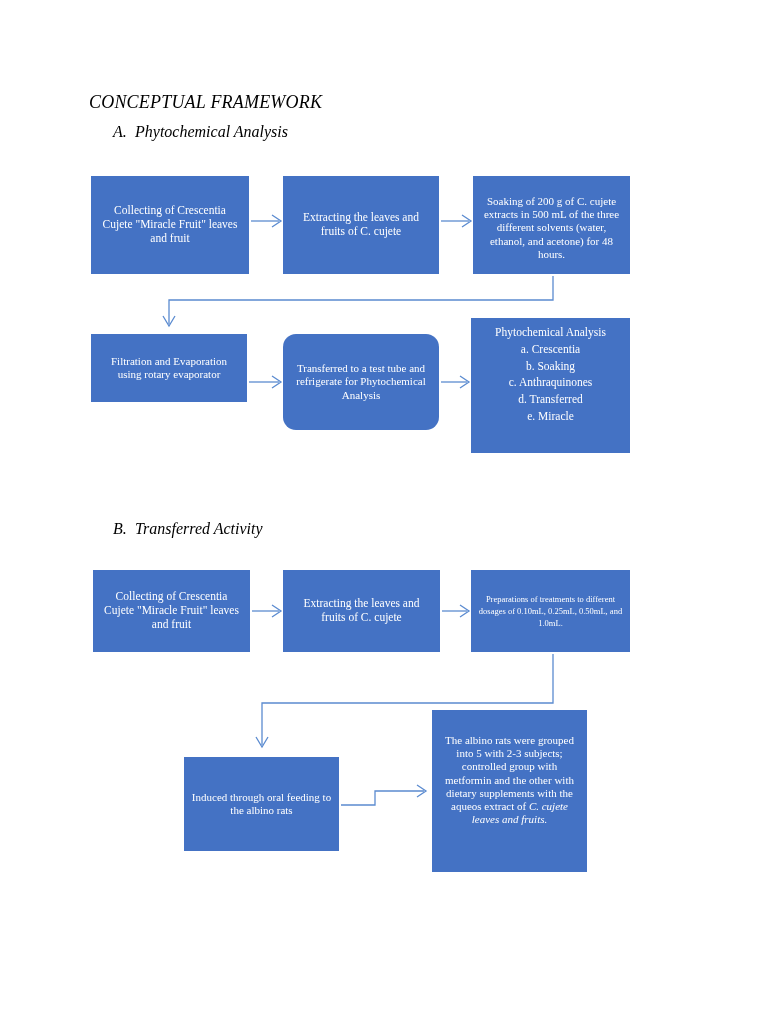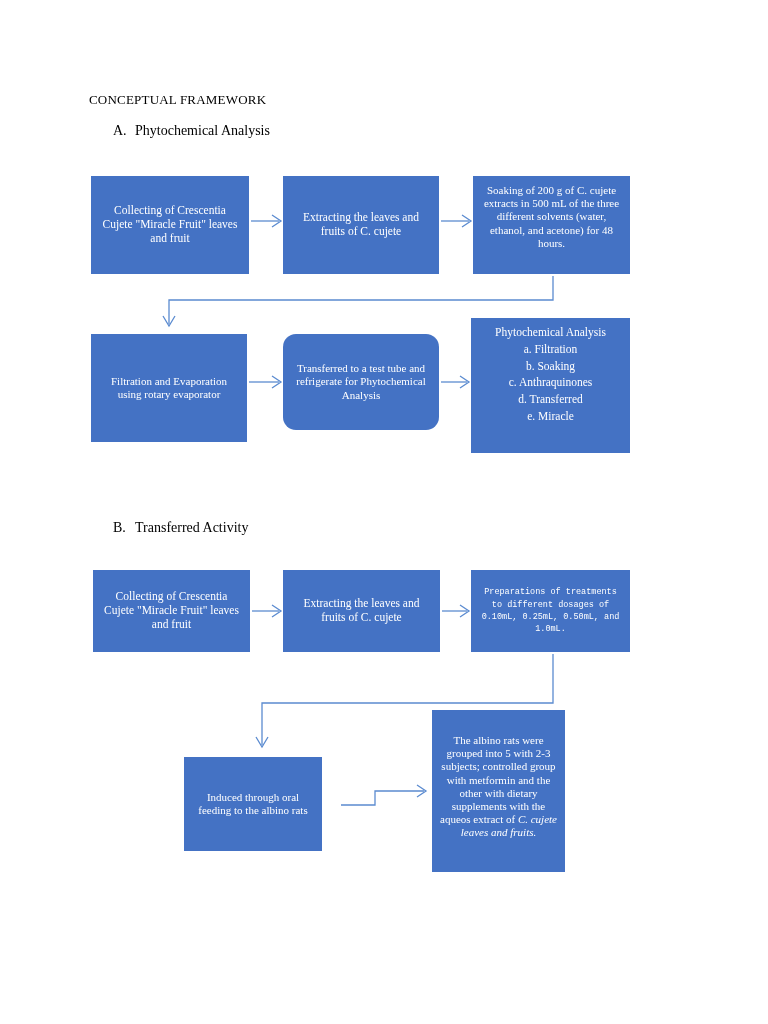--- a/index.html
+++ b/index.html
@@ -21,63 +21,65 @@
     left: 0; top: 0;
     width: 768px;
     height: 1024px;
   }
   .abs { position: absolute; }
 
   
   .doc-title {
     left: 89px;
     top: 92px;
-    font-size: 13px;
+    font-size: 18px;
     letter-spacing: 0.2px;
     white-space: nowrap;
+    font-style: italic;
   }
   .section-label {
-    font-size: 14px;
+    font-size: 16px;
     white-space: nowrap;
+    font-style: italic;
   }
   .section-label .ltr { display: inline-block; width: 22px; }
 
   
   .box {
     box-sizing: border-box;
     background: #4472C4;
     color: #ffffff;
     display: flex;
     flex-direction: column;
     justify-content: center;
     align-items: center;
     text-align: center;
     line-height: 1.2;
     padding: 4px 7px;
   }
   .box.serif { font-family: "Liberation Serif", "DejaVu Serif", serif; }
-  .box.sans  { font-family: Liberation Mono, monospace; justify-content: center; }
+  .box.sans  { font-family: Liberation Serif, serif; justify-content: center; }
   .box p { margin: 0; }
   .box .it { font-style: italic; }
 
   .box-a1 { left: 91px;  top: 176px; width: 158px; height: 98px;  font-size: 11.5px; }
   .box-a2 { left: 283px; top: 176px; width: 156px; height: 98px;  font-size: 11.5px; }
-  .box-a3 { left: 473px; top: 176px; width: 157px; height: 98px;  font-size: 11px;   justify-content: flex-start; padding-top: 8px; text-align: center; }
-
-  .box-a4 { left: 91px;  top: 334px; width: 156px; height: 108px;  font-size: 11px; }
+  .box-a3 { left: 473px; top: 176px; width: 157px; height: 98px;  font-size: 11px;   justify-content: flex-start; padding-top: 19px; text-align: center; }
+
+  .box-a4 { left: 91px;  top: 334px; width: 156px; height: 68px;  font-size: 11px; }
   .box-a5 { left: 283px; top: 334px; width: 156px; height: 96px;  font-size: 11px; border-radius: 13px; }
   .box-a6 { left: 471px; top: 318px; width: 159px; height: 135px; font-size: 11.5px; justify-content: flex-start; padding-top: 8px; }
   .box-a6 p { margin-bottom: 3px; }
 
   .box-b1 { left: 93px;  top: 570px; width: 157px; height: 82px; font-size: 11.5px; }
   .box-b2 { left: 283px; top: 570px; width: 157px; height: 82px; font-size: 11.5px; }
   .box-b3 { left: 471px; top: 570px; width: 159px; height: 82px; font-size: 8.5px; line-height: 1.45; }
 
-  .box-b4 { left: 184px; top: 757px; width: 138px; height: 94px; font-size: 11px; }
-  .box-b5 { left: 432px; top: 710px; width: 133px; height: 162px; font-size: 11px; justify-content: flex-start; padding-top: 24px; }
+  .box-b4 { left: 184px; top: 757px; width: 155px; height: 94px; font-size: 11px; }
+  .box-b5 { left: 432px; top: 710px; width: 155px; height: 162px; font-size: 11px; justify-content: flex-start; padding-top: 24px; }
 
   
   svg.conn { left: 0; top: 0; width: 768px; height: 1024px; pointer-events: none; }
   svg.conn line, svg.conn polyline, svg.conn path {
     stroke: #5B8BD0;
     stroke-width: 1.3;
     fill: none;
   }
   svg.conn .head {
     stroke: #5B8BD0;
@@ -111,21 +113,21 @@
   <div class="abs box serif box-a4">
     <p>Filtration and Evaporation using rotary evaporator</p>
   </div>
 
   <div class="abs box serif box-a5">
     <p>Transferred to a test tube and refrigerate for Phytochemical Analysis</p>
   </div>
 
   <div class="abs box serif box-a6">
     <p>Phytochemical Analysis</p>
-    <p>a. Filtration</p>
+    <p>a. Crescentia</p>
     <p>b. Soaking</p>
     <p>c. Anthraquinones</p>
     <p>d. Transferred</p>
     <p>e. Miracle</p>
   </div>
 
   <div class="abs section-label" style="left:113px; top:520px;">
     <span class="ltr">B.</span><span>Transferred Activity</span>
   </div>
 

